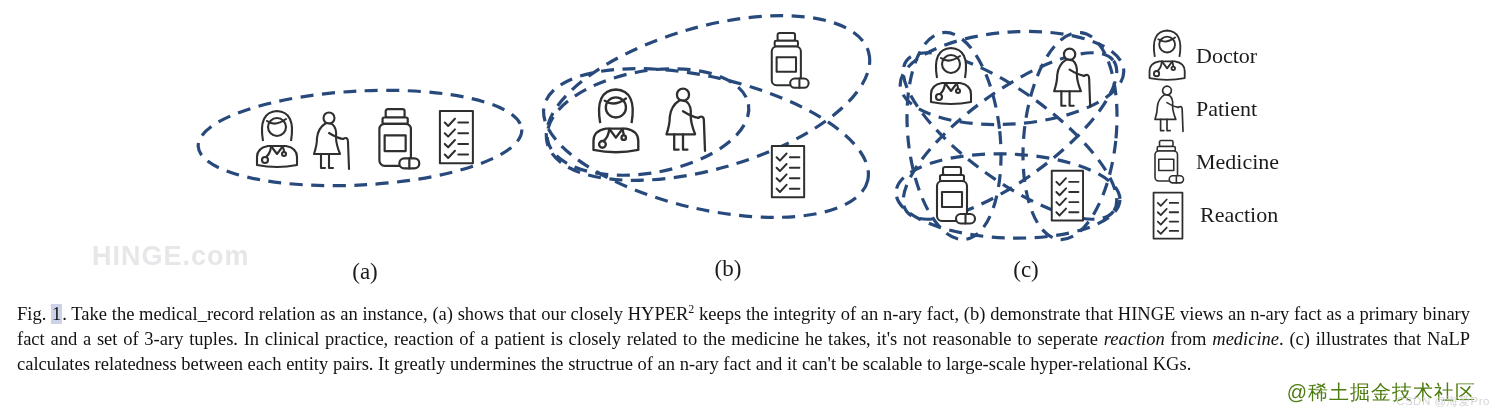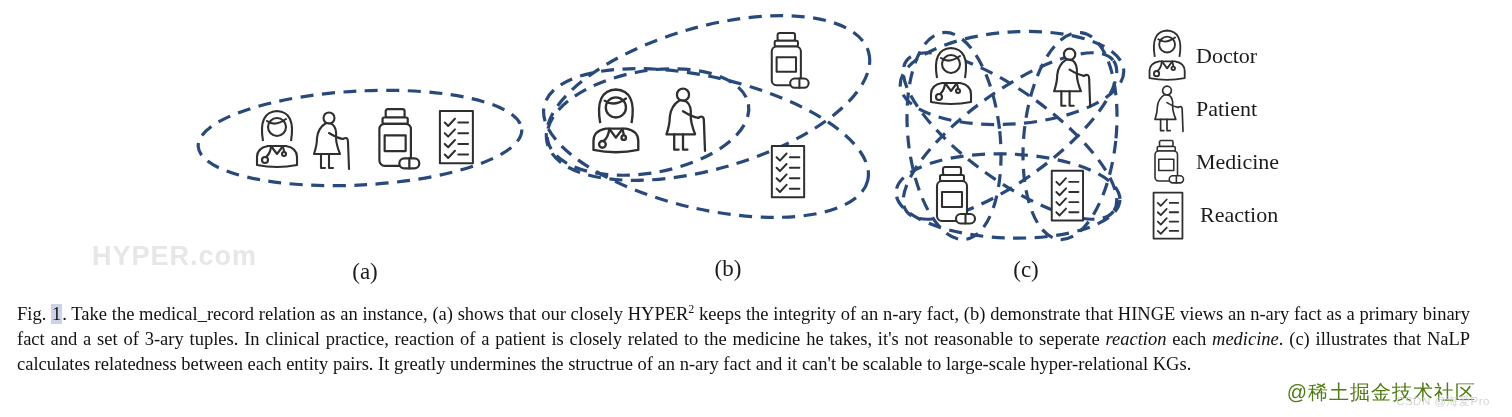--- a/index.html
+++ b/index.html
@@ -115,23 +115,23 @@
     <use href="#ic-patient" transform="translate(1151,85) scale(0.80)"></use>
     <text class="legend-label" x="1196" y="116">Patient</text>
     <use href="#ic-medicine" transform="translate(1149,139) scale(0.75)"></use>
     <text class="legend-label" x="1196" y="169">Medicine</text>
     <use href="#ic-reaction" transform="translate(1151,191) scale(0.85)"></use>
     <text class="legend-label" x="1200" y="222">Reaction</text>
   </g>
 </svg>
 </div>
 
-<div class="wm-left">HYPER.com</div>
+<div class="wm-left">HINGE.com</div>
 
 <div class="caption"><b><span>Fig.</span> <span class="hl">1</span><span>.</span></b>
   <span>Take the medical_record relation as an instance, (a) shows that our closely HYPER</span><sup>2</sup>
   <span>keeps the integrity of an n-ary fact, (b) demonstrate that HINGE views an n-ary fact as a primary binary fact and a set of 3-ary tuples. In clinical practice, reaction of a patient is closely related to the medicine he takes, it's not reasonable to seperate</span>
   <i>reaction</i>
-  <span>each</span>
+  <span>from</span>
   <i>medicine</i><span>. (c) illustrates that NaLP calculates relatedness between each entity pairs. It greatly undermines the structrue of an n-ary fact and it can't be scalable to large-scale hyper-relational KGs.</span></div>
 
 <div class="wm-right-1">@稀土掘金技术社区</div>
 <div class="wm-right-2">CSDN @海爱Pro</div>
 
 </body></html>

